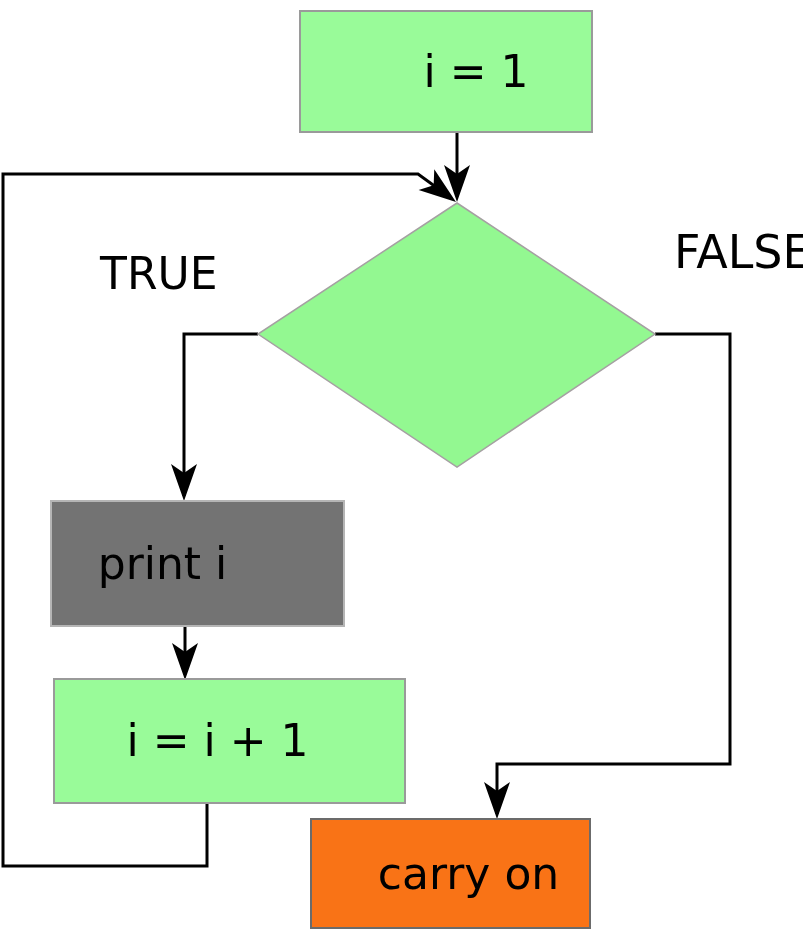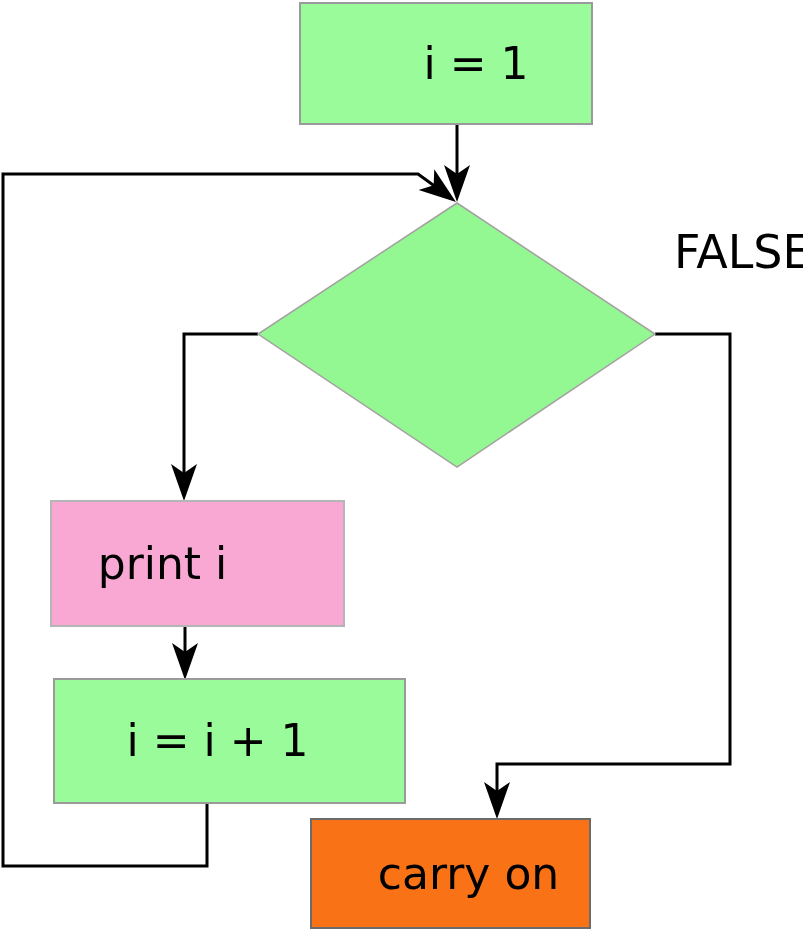--- a/index.html
+++ b/index.html
@@ -26,21 +26,21 @@
     position: absolute;
     box-sizing: border-box;
     display: flex;
     align-items: center;
     justify-content: center;
     font-size: 44px;
     color: #000000;
     line-height: 1;
   }
   .node-start {
-    left: 299px; top: 2px; width: 294px; height: 123px;
+    left: 299px; top: 10px; width: 294px; height: 123px;
     border: 2px solid #9a9a9a;
   }
   .node-print {
     left: 50px; top: 500px; width: 295px; height: 127px;
     border: 2px solid #b5b5b5;
   }
   .node-increment {
     left: 53px; top: 678px; width: 353px; height: 126px;
     border: 2px solid #9a9a9a;
   }
@@ -89,28 +89,29 @@
     <path d="M0,0 L-13,-37 L0,-28 L13,-37 Z" transform="translate(456,202) rotate(-53)" fill="#000000"></path>
     <path d="M0,0 L-13,-37 L0,-28 L13,-37 Z" transform="translate(184,501)" fill="#000000"></path>
     <path d="M0,0 L-13,-37 L0,-28 L13,-37 Z" transform="translate(185,680)" fill="#000000"></path>
     <path d="M0,0 L-13,-37 L0,-28 L13,-37 Z" transform="translate(497,819)" fill="#000000"></path>
   </svg>
 
   <div class="node node-start" style="background-color: rgb(153, 251, 153);">
     <span class="shift-r30">i = 1</span>
   </div>
 
-  <div class="node node-print" style="background-color: #f9a8d4;">
+  <div class="node node-print" style="background-color: #737373;">
     <span class="shift-l35">print i</span>
   </div>
 
   <div class="node node-increment" style="background-color: rgb(153, 251, 153);">
     <span class="shift-l12">i = i + 1</span>
   </div>
 
   <div class="node node-end" style="background-color: #f97316;">
     <span class="shift-r18">carry on</span>
   </div>
 
 
+  <div class="branch-label branch-true">TRUE</div>
   <div class="branch-label branch-false">FALSE</div>
 
 </div>
 
 </body></html>

